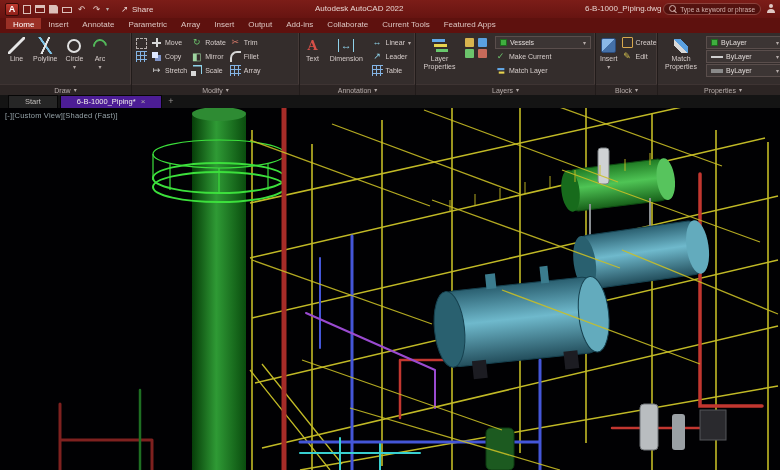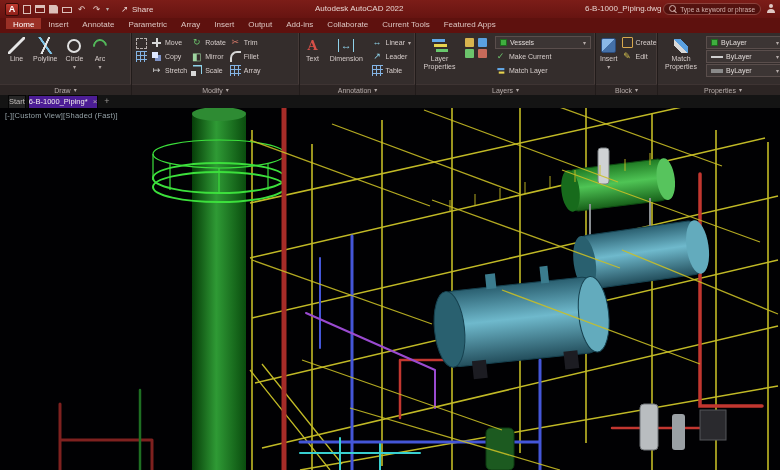--- a/index.html
+++ b/index.html
@@ -83,21 +83,21 @@
 
   .dd{display:flex;align-items:center;gap:3px;background:#3c3534;border:1px solid #5a4e4c;height:13px;padding:0 4px;font-size:7px;color:#e0dad8;width:96px}
   .ddtext{flex:1;text-align:left}
   .swatch{width:7px;height:7px;background:#3faf3f;border:1px solid #1d6a1d;flex:none}
   .swatch-line{width:12px;height:2px;background:#cfcfcf;flex:none}
   .swatch-lw{width:12px;height:4px;background:#8a8a8a;flex:none}
   .proprow{width:78px}
 
   
   .filetabs{height:13px;background:#141414;display:flex;align-items:flex-end;padding-left:8px;gap:2px;font-size:7.5px;color:#c2bebc;flex:none}
-  .ftab{background:#262626;border:1px solid #060606;border-bottom:none;padding:1px 0 2px;display:flex;align-items:center;gap:5px}
+  .ftab{background:#262626;border:1px solid #060606;border-bottom:none;padding:1px 16px 2px;display:flex;align-items:center;gap:5px}
   .ftab.active{background:#4c1d95;color:#efecea}
   .ftclose{color:#b0a8a6;font-size:8px;line-height:1}
   .ftplus{padding:0 4px 2px;font-size:9px;color:#9a9694}
 
   
   .canvas{position:relative;flex:1;background:#010103;overflow:hidden}
   .canvas svg{position:absolute;inset:0}
   .vplabel{position:absolute;top:3px;left:5px;font-size:7.5px;color:#95a2a8;letter-spacing:.2px}
   .question{position:absolute;left:0;right:0;top:76px;text-align:center;font:700 34px/1.32 "DejaVu Serif",serif;color:#ffffff;text-shadow:0 2px 5px rgba(0,0,0,.9),0 0 14px rgba(0,0,0,.65);letter-spacing:.5px}
 </style>

